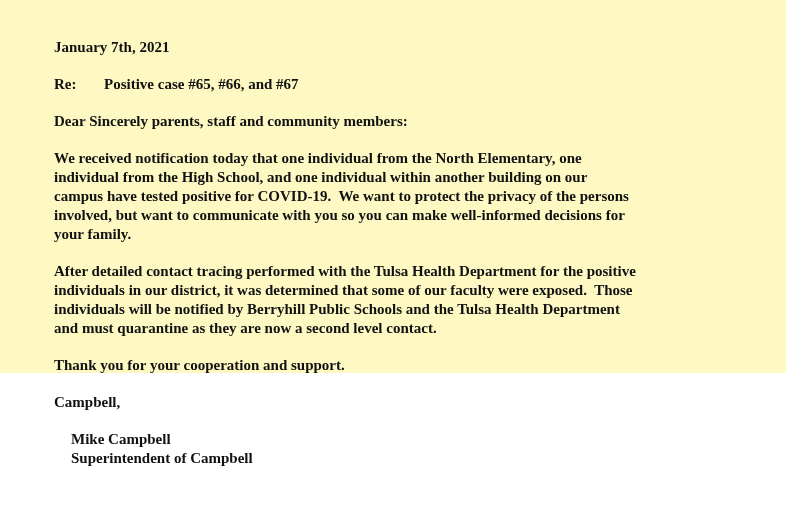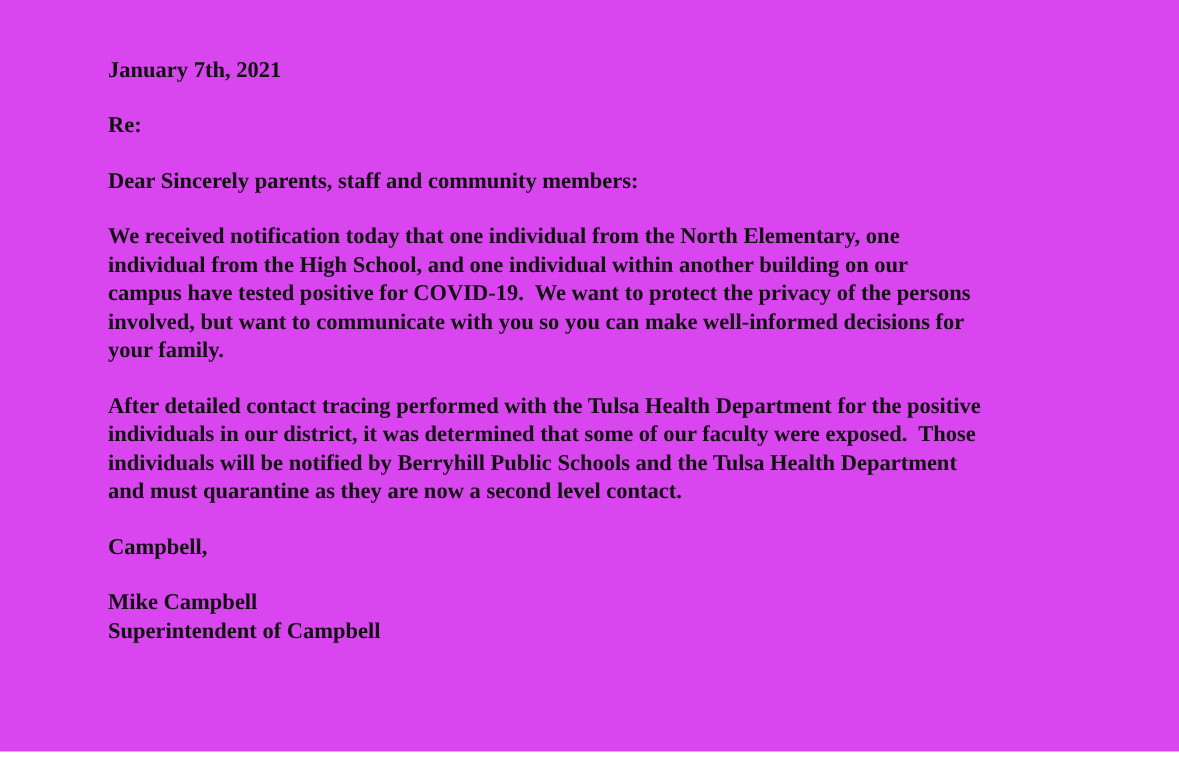--- a/index.html
+++ b/index.html
@@ -8,24 +8,24 @@
     background: #ffffff;
   }
   body {
     width: 786px;
     height: 513px;
     overflow: hidden;
   }
   .page {
     position: relative;
     width: 786px;
-    height: 501px;
-    background: #d946ef;
+    height: 373px;
+    background: #fef9c3;
     box-sizing: border-box;
-    padding: 38px 60px 0 72px;
+    padding: 38px 60px 0 54px;
     font-family: "Liberation Serif", "DejaVu Serif", serif;
     font-weight: bold;
     font-size: 15px;
     line-height: 19px;
     color: #111111;
   }
   .block {
     margin: 0 0 18px 0;
     max-width: 660px;
     white-space: pre-wrap;
@@ -34,51 +34,53 @@
     display: flex;
     margin: 0 0 18px 0;
     font-family: Liberation Serif, serif;
   }
   .re-label {
     display: inline-block;
     width: 50px;
     flex: 0 0 50px;
   }
   .sig-block {
-    margin: 0;
+    margin: 17px;
   }
   .sig-line {
     margin: 0;
     white-space: pre-wrap;
   }
 </style>
 </head>
 <body>
 
 <div class="page">
 
   <div class="block">January 7th, 2021</div>
 
   <div class="re-line">
     <span class="re-label">Re:</span>
+    <span>Positive case #65, #66, and #67</span>
   </div>
 
   <div class="block">Dear Sincerely parents, staff and community members:</div>
 
   <div class="block">We received notification today that one individual from the North Elementary, one
 individual from the High School, and one individual within another building on our
 campus have tested positive for COVID-19.  We want to protect the privacy of the persons
 involved, but want to communicate with you so you can make well-informed decisions for
 your family.</div>
 
   <div class="block">After detailed contact tracing performed with the Tulsa Health Department for the positive
 individuals in our district, it was determined that some of our faculty were exposed.  Those
 individuals will be notified by Berryhill Public Schools and the Tulsa Health Department
 and must quarantine as they are now a second level contact.</div>
 
+  <div class="block">Thank you for your cooperation and support.</div>
 
   <div class="block">Campbell,</div>
 
   <div class="sig-block">
     <div class="sig-line">Mike Campbell</div>
     <div class="sig-line">Superintendent of Campbell</div>
   </div>
 
 </div>
 

